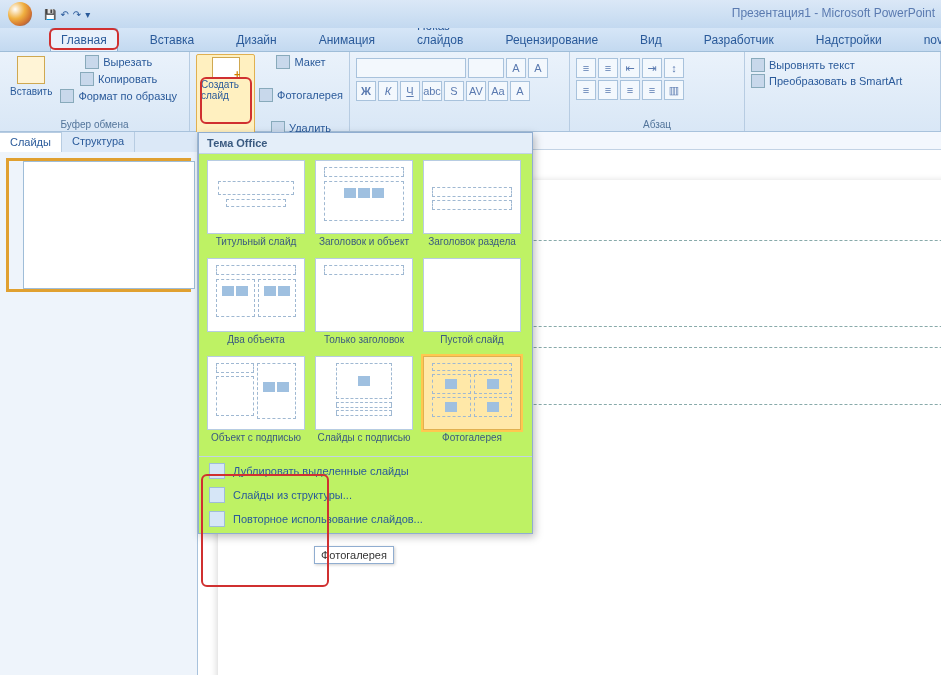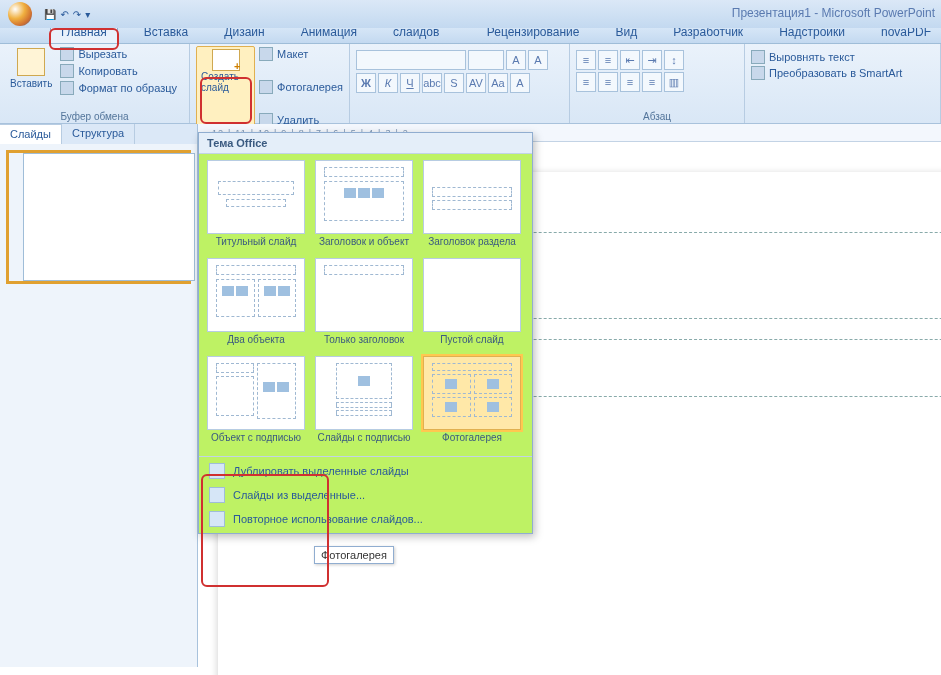--- a/index.html
+++ b/index.html
@@ -5,30 +5,30 @@
 * { margin: 0; padding: 0; box-sizing: border-box; font-family: "Segoe UI", Tahoma, sans-serif; }
 body { width: 941px; height: 675px; overflow: hidden; background: #fff; font-size: 11px; color: #333; }
 
 .titlebar { height: 28px; background: linear-gradient(#dbe8f7, #c3d9f0); display: flex; align-items: center; position: relative; }
 .office-btn { width: 36px; height: 28px; margin-left: 2px; display:flex; align-items:center; justify-content:center; }
 .office-btn-circle { width: 24px; height:24px; border-radius:50%; background: radial-gradient(circle at 30% 30%, #fff, #f0b040 40%, #d07030 70%, #3060a0);}
 .qat { display: flex; gap: 4px; margin-left: 6px; align-items:center; color:#2a5a9a; }
 .qat span { font-size: 10px; }
 .title-text { position: absolute; right: 6px; top: 6px; color: #5a7ab0; font-size: 12px; }
 
-.ribbon-tabs { height: 16px; background: linear-gradient(#d6e6f7,#c3d9f0); display: flex; align-items: flex-end; padding-left: 50px; gap: 16px; border-bottom: 1px solid #9fbdd8; }
+.ribbon-tabs { height: 24px; background: linear-gradient(#d6e6f7,#c3d9f0); display: flex; align-items: flex-end; padding-left: 50px; gap: 22px; border-bottom: 1px solid #9fbdd8; }
 .tab { padding: 4px 10px; font-size: 12px; color: #2a5a9a; cursor: default; }
 .tab.active { background: #e9f1fb; border: 1px solid #8faed0; border-bottom: none; border-radius: 3px 3px 0 0; color:#2a5a9a; }
 
 .ribbon { height: 80px; background: linear-gradient(#eaf2fb,#d9e7f6); display: flex; border-bottom: 1px solid #a8c2dc; }
 .group { border-right: 1px solid #b7cce2; padding: 2px 6px 1px 6px; display:flex; flex-direction:column; justify-content:space-between; }
 .group-label { text-align:center; font-size: 10px; color:#52749a; padding-top:1px; }
 .btn-big { display:flex; flex-direction:column; align-items:center; gap:2px; padding: 2px 4px; }
 .btn-big .ic { width:28px; height:28px; background:#fff4d6; border:1px solid #cfa850; }
-.btn-row { display:flex; align-items:center; gap:4px; padding:1px 0; font-size:11px; color:#2a5a9a; }
+.btn-row { display:flex; align-items:center; gap:4px; padding:1px 0; font-size:11px; color:#2a5a9a;justify-content:center; }
 .btn-row .ic { width:14px; height:14px; background:#c8d8eb; border:1px solid #8ab; }
 .newslide-btn { display:flex; flex-direction:column; align-items:center; padding:2px 4px; background:#fff0c0; border:1px solid #e0b050; border-radius:2px; }
 .newslide-btn .ic { width:28px; height:22px; background:#fff; border:1px solid #cfa850; position:relative;}
 .newslide-btn .ic::after{content:"+"; position:absolute; right:-2px; bottom:-2px; color:#d08000; font-weight:bold;}
 .ribbon small { font-size:10px; color:#2a5a9a; }
 .rb-icons { display:flex; gap:2px; }
 .rb-icons span { width:20px; height:20px; border:1px solid #a8c2dc; background:#f3f8fd; display:inline-flex; align-items:center; justify-content:center; font-size:11px; color:#5a7ab0;}
 .para-group { display:flex; flex-direction:column; gap:2px; }
 .line-btn { font-size:11px; color:#2a5a9a; display:flex; align-items:center; gap:4px;}
 .line-btn .ic{width:14px;height:14px;background:#c8d8eb;border:1px solid #8ab;}
@@ -349,21 +349,21 @@
         <div class="gp-label">Фотогалерея</div>
       </div>
   </div>
   <div class="gp-footer">
     <div class="item">
         <div class="ic"></div>
         <span>Дублировать выделенные слайды</span>
       </div>
     <div class="item">
         <div class="ic"></div>
-        <span>Слайды из выделенные...</span>
+        <span>Слайды из структуры...</span>
       </div>
     <div class="item">
         <div class="ic"></div>
         <span>Повторное использование слайдов...</span>
       </div>
   </div>
 </div>
 
 <div class="tooltip">Фотогалерея</div>
 

